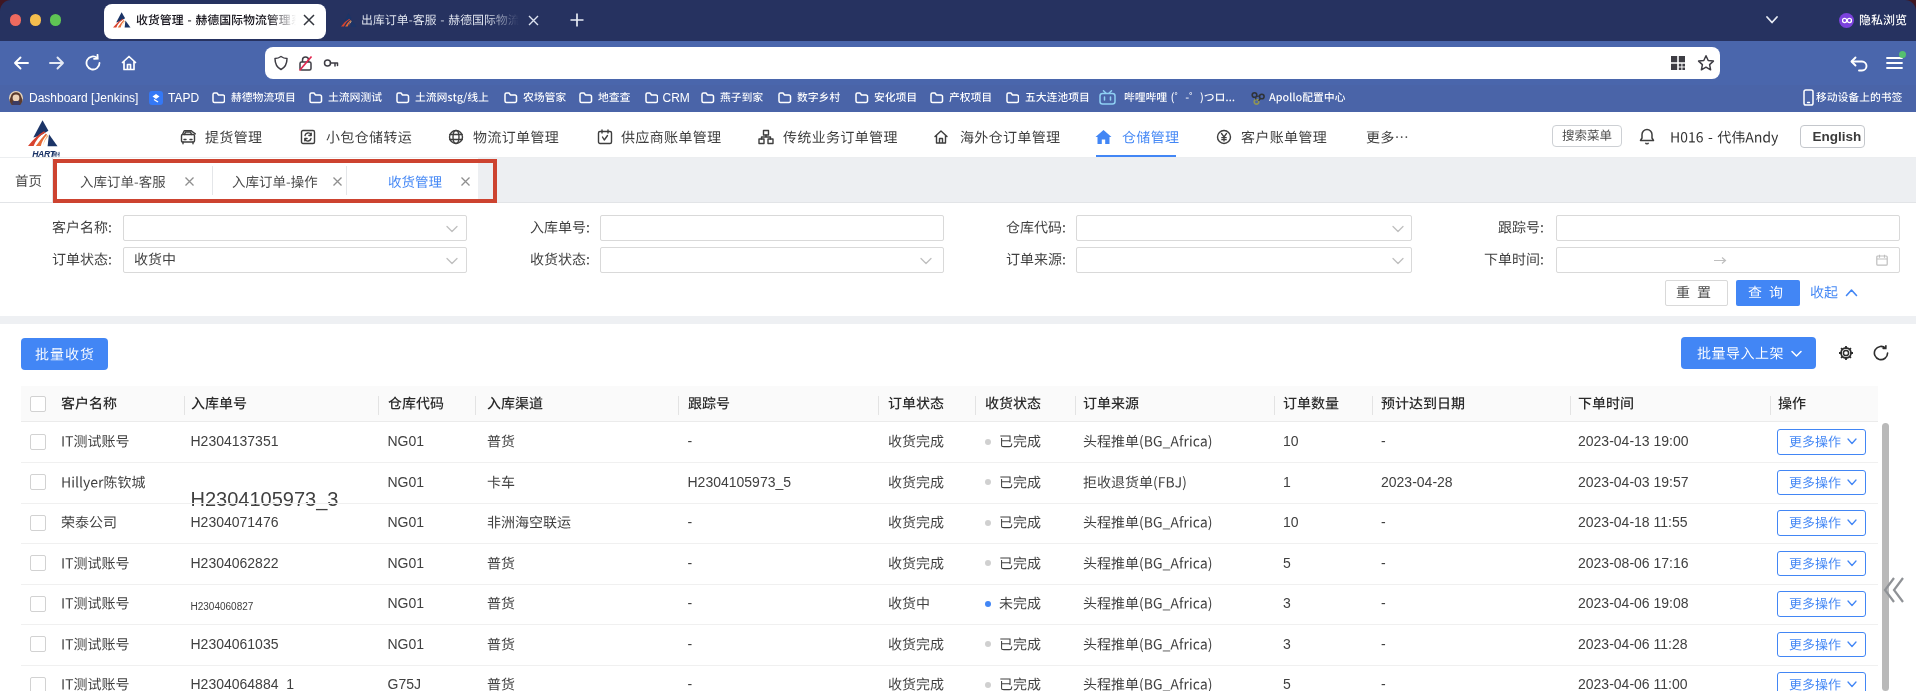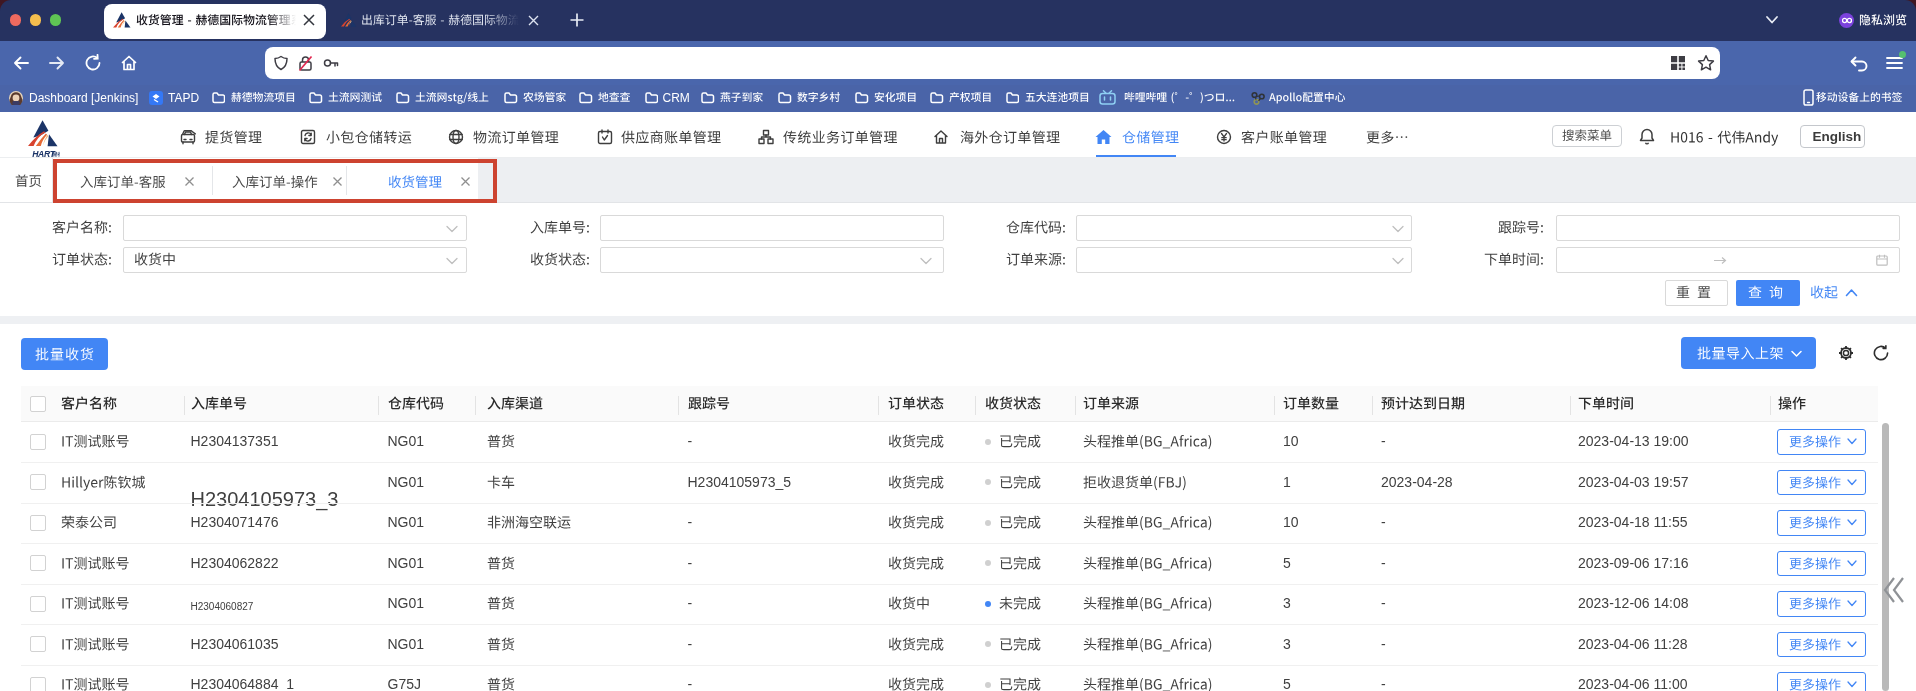--- a/index.html
+++ b/index.html
@@ -1477,21 +1477,21 @@
           <use href="#r72" x="7176"></use>
           <use href="#r69" x="7564"></use>
           <use href="#r63" x="7839"></use>
           <use href="#r61" x="8349"></use>
           <use href="#r29" x="8912"></use>
         </g>
       </svg>
     </div>
     <div class="ab" style="top:552.8px;font-size:14.0px;color:#404040;font-weight:400;line-height:21px;font-family:'Liberation Sans',sans-serif;white-space:nowrap;left:1283.0px;">5</div>
     <div class="ab" style="top:552.8px;font-size:14.0px;color:#404040;font-weight:400;line-height:21px;font-family:'Liberation Sans',sans-serif;white-space:nowrap;left:1381.0px;">-</div>
-    <div class="ab" style="top:552.8px;font-size:14.0px;color:#404040;font-weight:400;line-height:21px;font-family:'Liberation Sans',sans-serif;white-space:nowrap;left:1578.0px;">2023-09-06 17:16</div>
+    <div class="ab" style="top:552.8px;font-size:14.0px;color:#404040;font-weight:400;line-height:21px;font-family:'Liberation Sans',sans-serif;white-space:nowrap;left:1578.0px;">2023-08-06 17:16</div>
     <div class="ab" style="left:1776.5px;top:550.5px;width:89.5px;height:25.5px;background:#fff;border:1px solid #4286f5;border-radius:3px"></div>
     <div class="ab" style="left:1789.0px;top:554.8px">
       <svg class="t" width="52.0" height="17" viewBox="0 0 52.0 17">
         <g fill="#4286f5" transform="translate(0,13.39) scale(0.013000,-0.013000)">
           <use href="#r66f4" x="0"></use>
           <use href="#r591a" x="1000"></use>
           <use href="#r64cd" x="2000"></use>
           <use href="#r4f5c" x="3000"></use>
         </g>
       </svg>
@@ -1559,21 +1559,21 @@
           <use href="#r72" x="7176"></use>
           <use href="#r69" x="7564"></use>
           <use href="#r63" x="7839"></use>
           <use href="#r61" x="8349"></use>
           <use href="#r29" x="8912"></use>
         </g>
       </svg>
     </div>
     <div class="ab" style="top:593.2px;font-size:14.0px;color:#404040;font-weight:400;line-height:21px;font-family:'Liberation Sans',sans-serif;white-space:nowrap;left:1283.0px;">3</div>
     <div class="ab" style="top:593.2px;font-size:14.0px;color:#404040;font-weight:400;line-height:21px;font-family:'Liberation Sans',sans-serif;white-space:nowrap;left:1381.0px;">-</div>
-    <div class="ab" style="top:593.2px;font-size:14.0px;color:#404040;font-weight:400;line-height:21px;font-family:'Liberation Sans',sans-serif;white-space:nowrap;left:1578.0px;">2023-12-06 14:08</div>
+    <div class="ab" style="top:593.2px;font-size:14.0px;color:#404040;font-weight:400;line-height:21px;font-family:'Liberation Sans',sans-serif;white-space:nowrap;left:1578.0px;">2023-04-06 19:08</div>
     <div class="ab" style="left:1776.5px;top:591.0px;width:89.5px;height:25.5px;background:#fff;border:1px solid #4286f5;border-radius:3px"></div>
     <div class="ab" style="left:1789.0px;top:595.2px">
       <svg class="t" width="52.0" height="17" viewBox="0 0 52.0 17">
         <g fill="#4286f5" transform="translate(0,13.39) scale(0.013000,-0.013000)">
           <use href="#r66f4" x="0"></use>
           <use href="#r591a" x="1000"></use>
           <use href="#r64cd" x="2000"></use>
           <use href="#r4f5c" x="3000"></use>
         </g>
       </svg>

